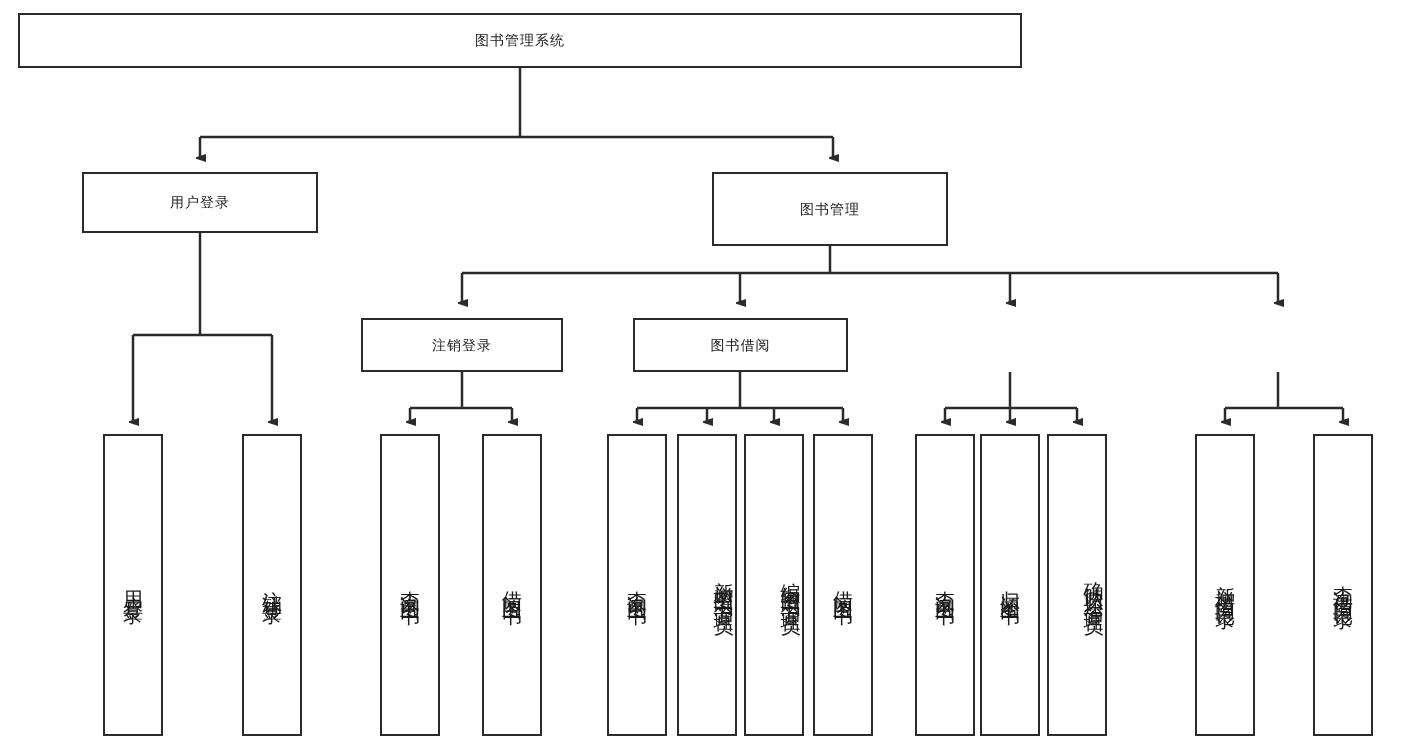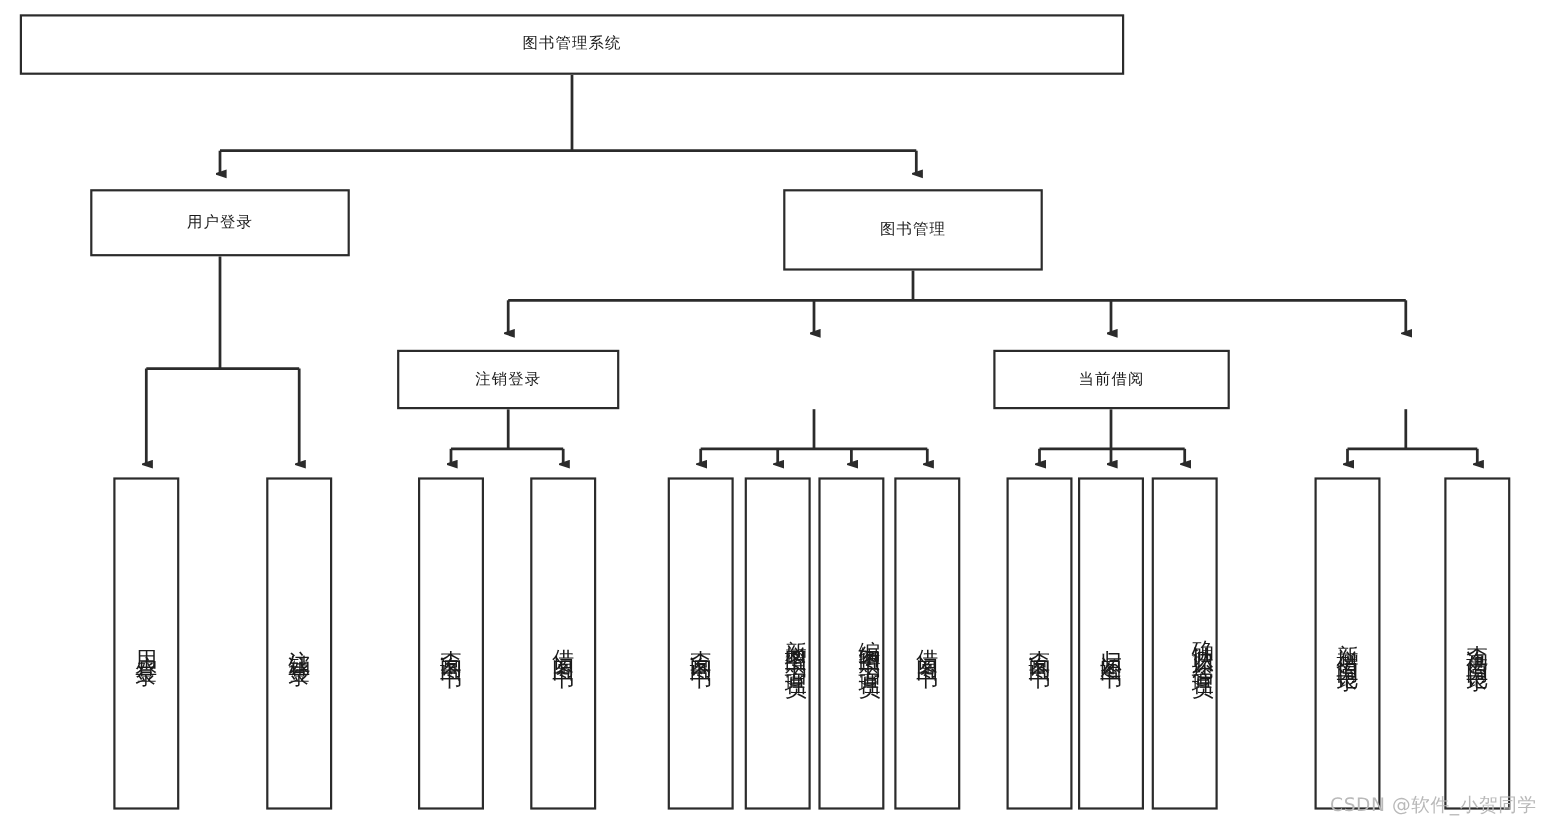--- a/index.html
+++ b/index.html
@@ -125,22 +125,22 @@
   <div class="node node-h" style="left:82px; top:172px; width:236px; height:61px;">
     <span>用户登录</span>
   </div>
   <div class="node node-h" style="left:712px; top:172px; width:236px; height:74px;">
     <span>图书管理</span>
   </div>
 
   <div class="node node-h" style="left:361px; top:318px; width:202px; height:54px;">
     <span>注销登录</span>
   </div>
-  <div class="node node-h" style="left:903px; top:318px; width:215px; height:54px;">
-    <span>当前借阅</span>
+  <div class="node node-h" style="left:633px; top:318px; width:215px; height:54px;">
+    <span>图书借阅</span>
   </div>
 
   <div class="node node-v" style="left:103px; top:434px; width:60px; height:302px;">
     <span>用户登录</span>
   </div>
   <div class="node node-v" style="left:242px; top:434px; width:60px; height:302px;">
     <span>注销登录</span>
   </div>
 
   <div class="node node-v" style="left:380px; top:434px; width:60px; height:302px;">
@@ -173,15 +173,14 @@
     <span>确认归还（管理员）</span>
   </div>
 
   <div class="node node-v" style="left:1195px; top:434px; width:60px; height:302px;">
     <span>新增借阅记录</span>
   </div>
   <div class="node node-v" style="left:1313px; top:434px; width:60px; height:302px;">
     <span>查询借阅记录</span>
   </div>
 
-  <div class="watermark">CSDN @软件_小贺同学</div>
 
 </div>
 
 </body></html>

